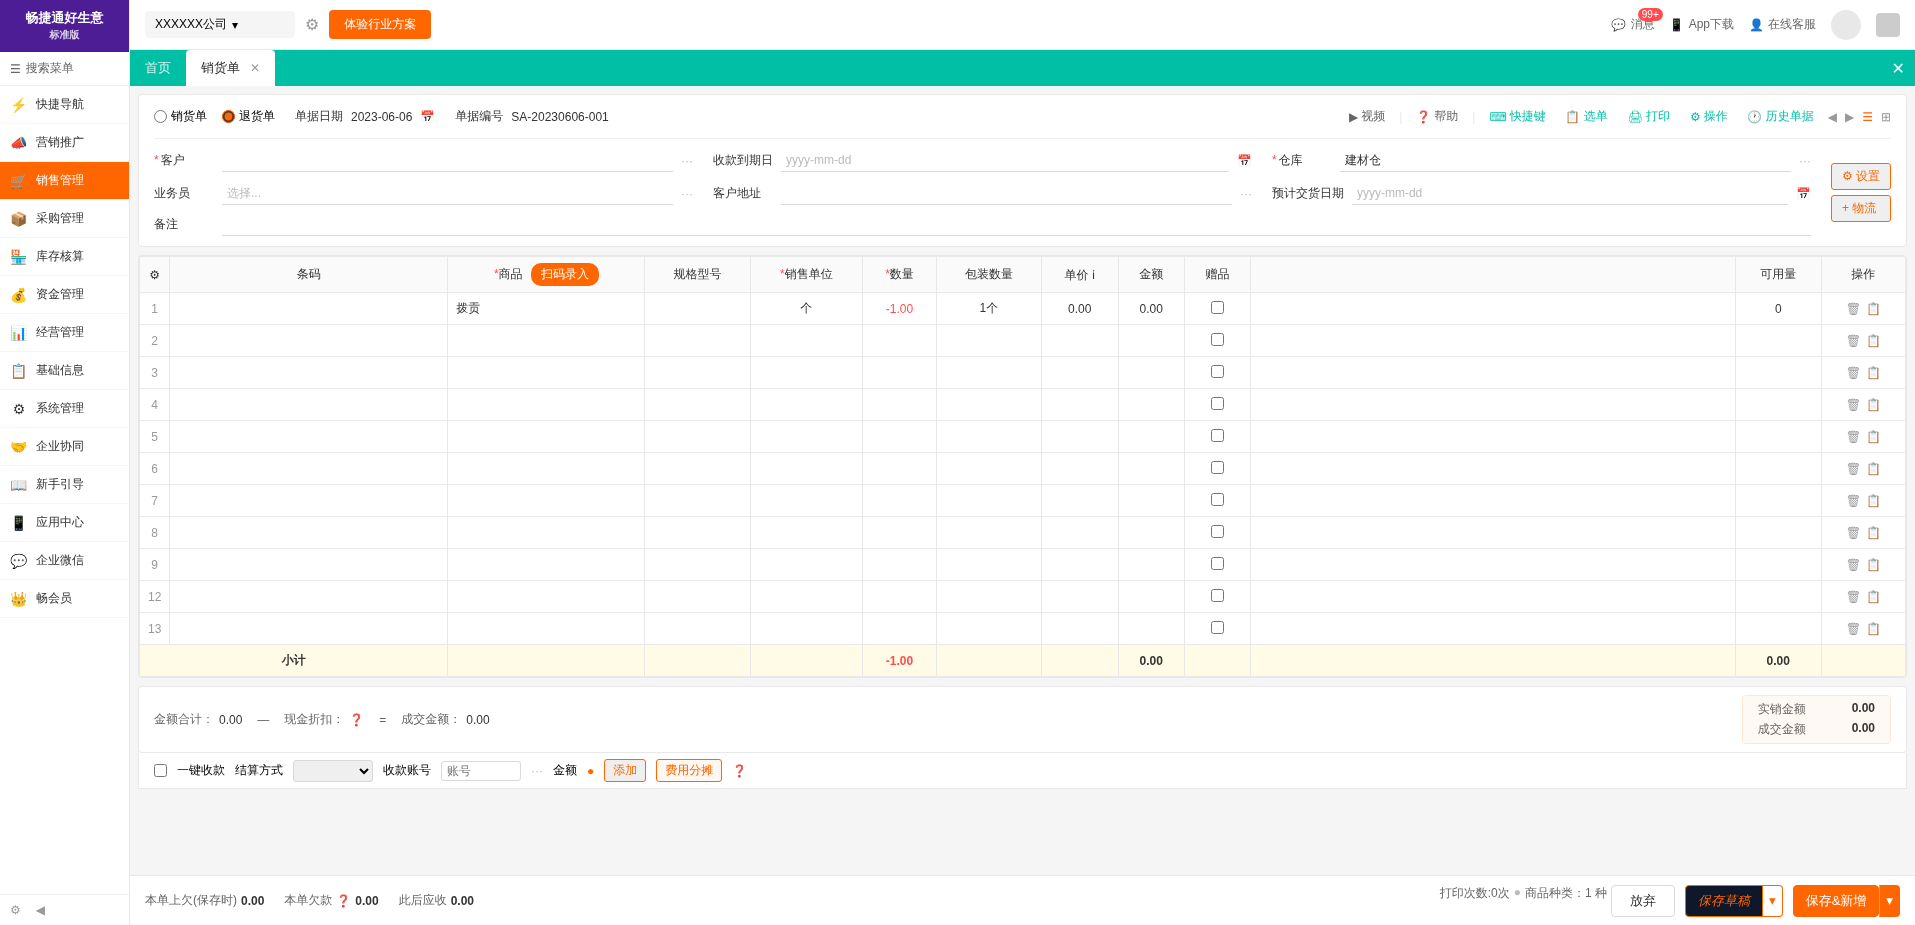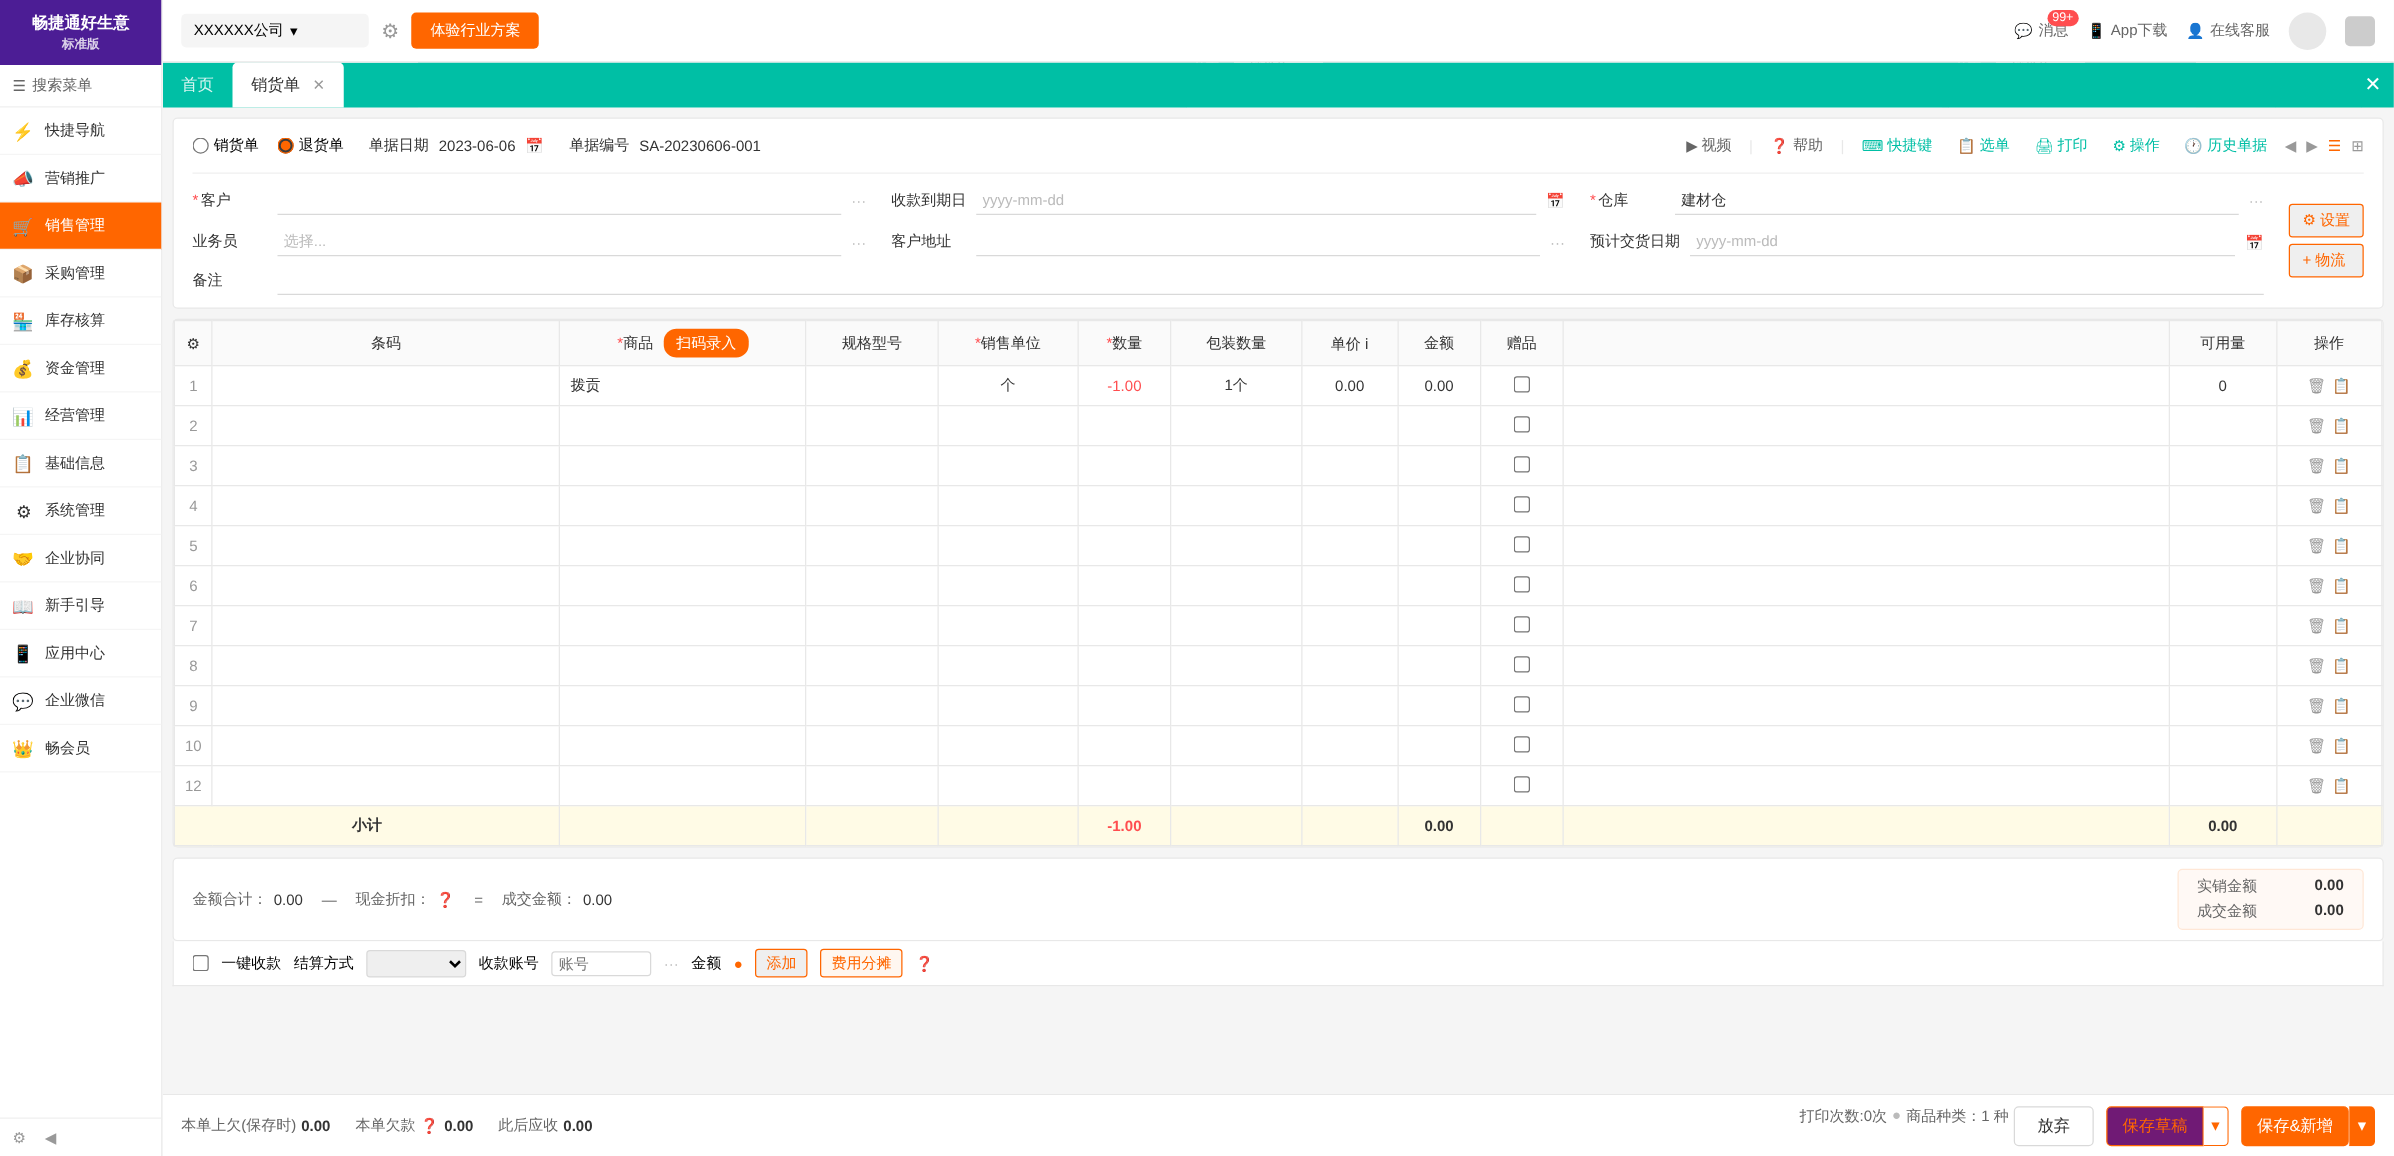--- a/index.html
+++ b/index.html
@@ -155,22 +155,22 @@
       display: flex; align-items: center; padding: 0 15px; gap: 15px;
     }
     .bottom-info { display: flex; gap: 20px; font-size: 12px; color: #666; }
     .bottom-info span { display: flex; align-items: center; gap: 4px; }
     .bottom-btns { margin-left: auto; display: flex; gap: 10px; align-items: center; }
     .btn-discard {
       border: 1px solid #d9d9d9; background: #fff; padding: 6px 18px;
       border-radius: 4px; cursor: pointer; font-size: 13px; color: #333;
     }
     .btn-save-draft {
-      border: 1px solid #ff6600; color: #ff6600; background: #701a75;
-      padding: 6px 12px; border-radius: 4px 0 0 4px; cursor: pointer; font-size: 13px;
+      border: 1px solid #ff6600; color: #ff6600; background: #0f172a;
+      padding: 6px 12px; border-radius: 4px 0 0 4px; cursor: pointer; font-size: 13px; font-style: italic;
     }
     .btn-save-new {
       border: 1px solid #ff6600; color: #fff; background: #ff6600;
       padding: 6px 12px; border-radius: 4px; cursor: pointer; font-size: 13px;
     }
     .print-info { color: #666; font-size: 12px; }
     .product-count { color: #666; font-size: 12px; }
 
     
     .payment-row {
@@ -624,41 +624,41 @@
       <td colspan="1" style="min-width:300px;"></td>
       <td></td>
       <td>
         <div class="action-icons">
           <span title="删除">🗑</span>
           <span title="复制">📋</span>
         </div>
       </td>
     </tr>
           <tr>
-      <td class="row-num">10</td>
-      <td><input type="text" value="" style="border: none; width: 100%; outline: none; font-size: 12px;"></td>
-      <td style="text-align:left;"></td>
-      <td></td>
-      <td></td>
-      <td class=""></td>
-      <td></td>
-      <td></td>
-      <td></td>
-      <td class="checkbox-cell"><input type="checkbox" style=""></td>
-      <td colspan="1" style="min-width:300px;"></td>
-      <td></td>
-      <td>
-        <div class="action-icons">
-          <span title="删除">🗑</span>
-          <span title="复制">📋</span>
-        </div>
-      </td>
-    </tr>
-          <tr>
       <td class="row-num">12</td>
+      <td><input type="text" value="" style="border: none; width: 100%; outline: none; font-size: 12px;"></td>
+      <td style="text-align:left;"></td>
+      <td></td>
+      <td></td>
+      <td class=""></td>
+      <td></td>
+      <td></td>
+      <td></td>
+      <td class="checkbox-cell"><input type="checkbox" style=""></td>
+      <td colspan="1" style="min-width:300px;"></td>
+      <td></td>
+      <td>
+        <div class="action-icons">
+          <span title="删除">🗑</span>
+          <span title="复制">📋</span>
+        </div>
+      </td>
+    </tr>
+          <tr>
+      <td class="row-num">13</td>
       <td><input type="text" value="" style="border: none; width: 100%; outline: none; font-size: 12px;"></td>
       <td style="text-align:left;"></td>
       <td></td>
       <td></td>
       <td class=""></td>
       <td></td>
       <td></td>
       <td></td>
       <td class="checkbox-cell"><input type="checkbox" style=""></td>
       <td colspan="1" style="min-width:300px;"></td>

